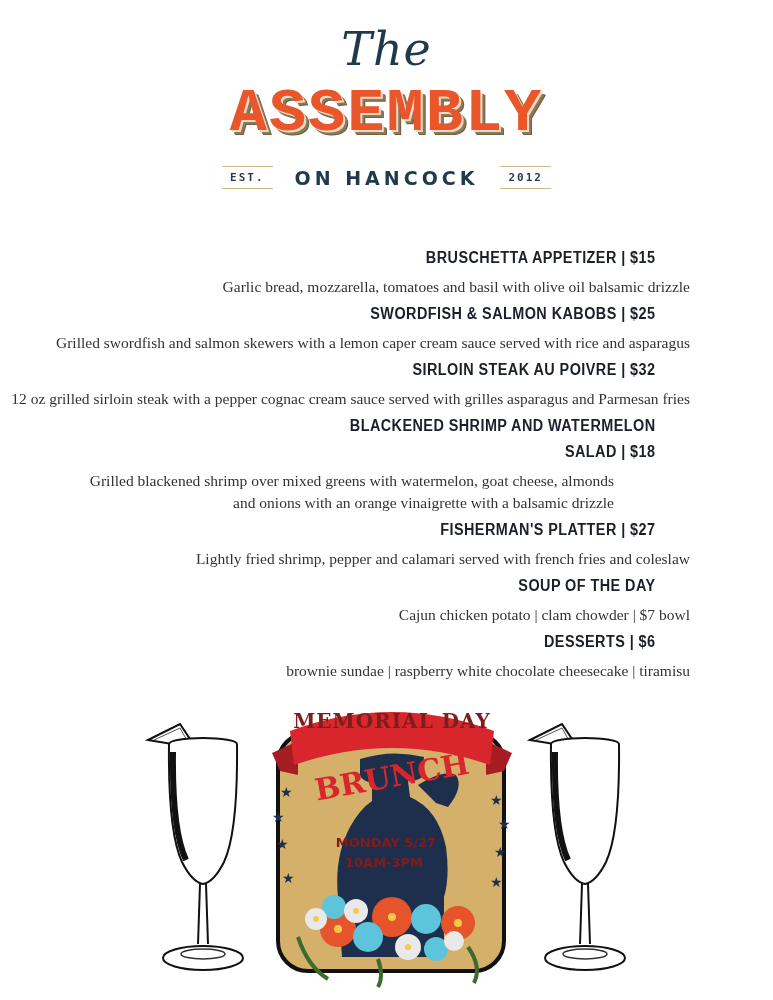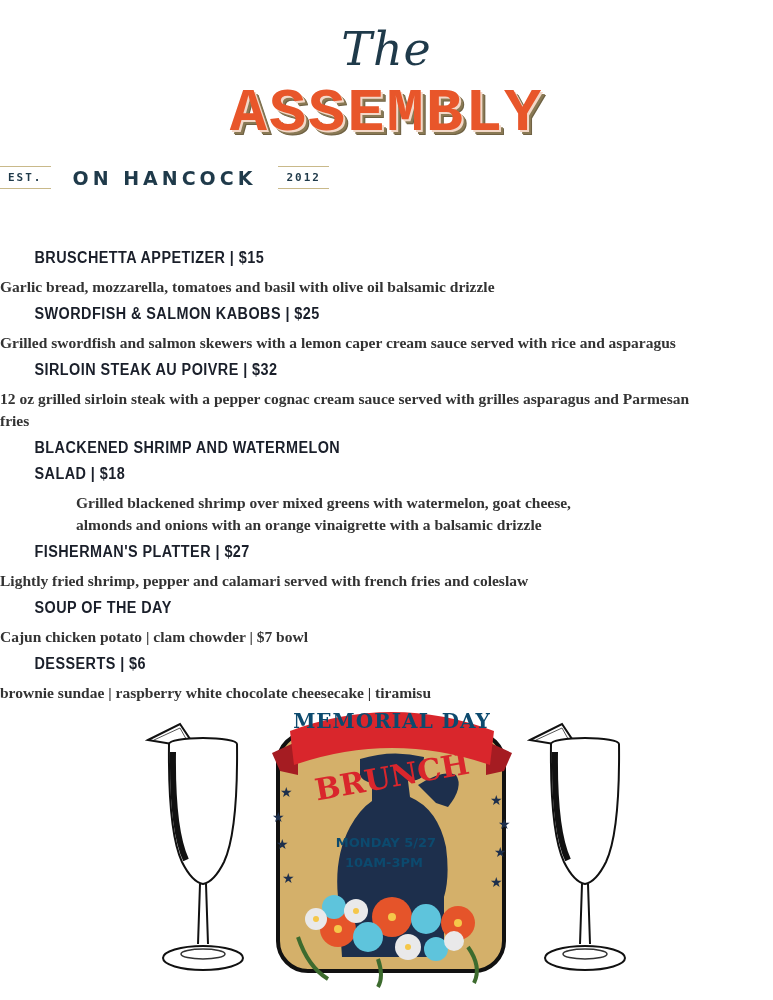--- a/index.html
+++ b/index.html
@@ -1,30 +1,30 @@
 <!DOCTYPE html>
 <html><head>
 <meta charset="utf-8">
 <style>
   html, body { margin:0; padding:0; background:#ffffff; }
   body { width:773px; height:1000px; position:relative; overflow:hidden; font-family:"Liberation Serif", serif; color:#2b2b2b; }
   .logo { position:absolute; left:0; top:0; width:773px; height:200px; }
   .logo-the { position:absolute; top:22px; left:0; width:773px; text-align:center; font-family:"DejaVu Serif", serif; font-style:italic; font-size:46px; color:#1f3a4a; letter-spacing:1px; }
   .logo-main { position:absolute; top:78px; left:0; width:773px; text-align:center; font-family:Liberation Mono, monospace; font-weight:bold; font-size:62px; letter-spacing:2px; color:#e8562a; text-shadow:2px 2px 0 #f3d8c8, 4px 4px 0 #8a7a55, 5px 5px 0 #6f6244; }
-  .logo-sub { position:absolute; top:166px; left:0; width:773px; display:flex; align-items:center; gap:22px; }
+  .logo-sub { position:absolute; top:166px; left:0; width:773px; display:flex; justify-content:center; align-items:center; gap:22px; }
   .logo-est, .logo-year { font-family:"DejaVu Sans Mono", monospace; font-weight:bold; font-size:11px; color:#1f3a4a; letter-spacing:2px; padding:4px 8px; border-top:1px solid #c9b98a; border-bottom:1px solid #c9b98a; }
   .logo-on { font-family:"DejaVu Sans", sans-serif; font-weight:bold; font-size:19px; letter-spacing:4px; color:#1f3a4a; }
 
-  .menu { position:absolute; top:244px; left:0; width:690px; text-align:left; }
+  .menu { position:absolute; top:244px; left:0; width:690px; text-align:right; }
   .item-title { font-family:"Liberation Sans", sans-serif; font-weight:bold; font-size:16px; letter-spacing:0.5px; color:#1a1f2a; line-height:24px; margin-top:2px; transform:scaleX(0.9); }
-  .item-desc { font-family:"Liberation Serif", serif; font-size:15.5px; color:#333; line-height:22px; margin:6px 0 4px 0;font-weight:bold; }
+  .item-desc { font-family:"Liberation Serif", serif; font-size:15.5px; color:#333; line-height:22px; margin:6px 0 4px 0; }
   .desc-narrow { padding:0 76px; }
   .glass { position:absolute; top:712px; width:110px; height:270px; }
   .badge { position:absolute; left:268px; top:697px; width:248px; height:292px; }
-  .badge-text { position:absolute; font-family:"DejaVu Sans", sans-serif; font-weight:bold; color:#0c4a6e; text-align:center; width:100%; }
+  .badge-text { position:absolute; font-family:"DejaVu Sans", sans-serif; font-weight:bold; color:#7f1d1d; text-align:center; width:100%; }
 </style>
 </head>
 <body>
 
 <div class="logo">
   <div class="logo-the">The</div>
   <div class="logo-main">ASSEMBLY</div>
   <div class="logo-sub">
     <span class="logo-est">EST.</span>
     <span class="logo-on">ON HANCOCK</span>

